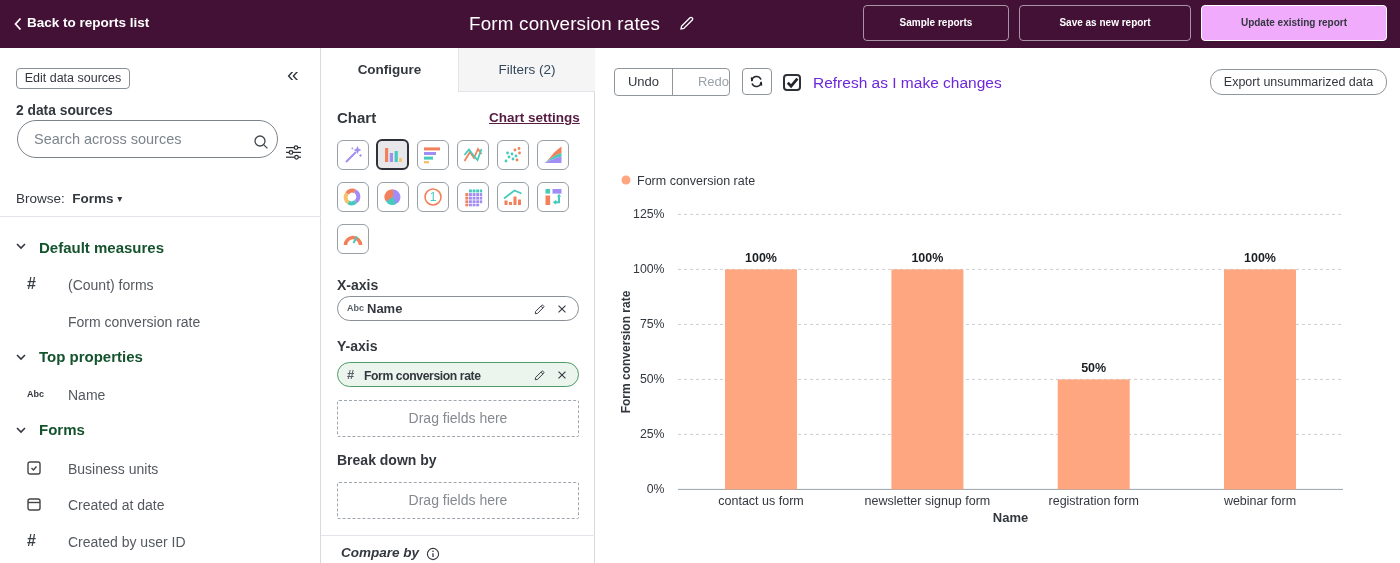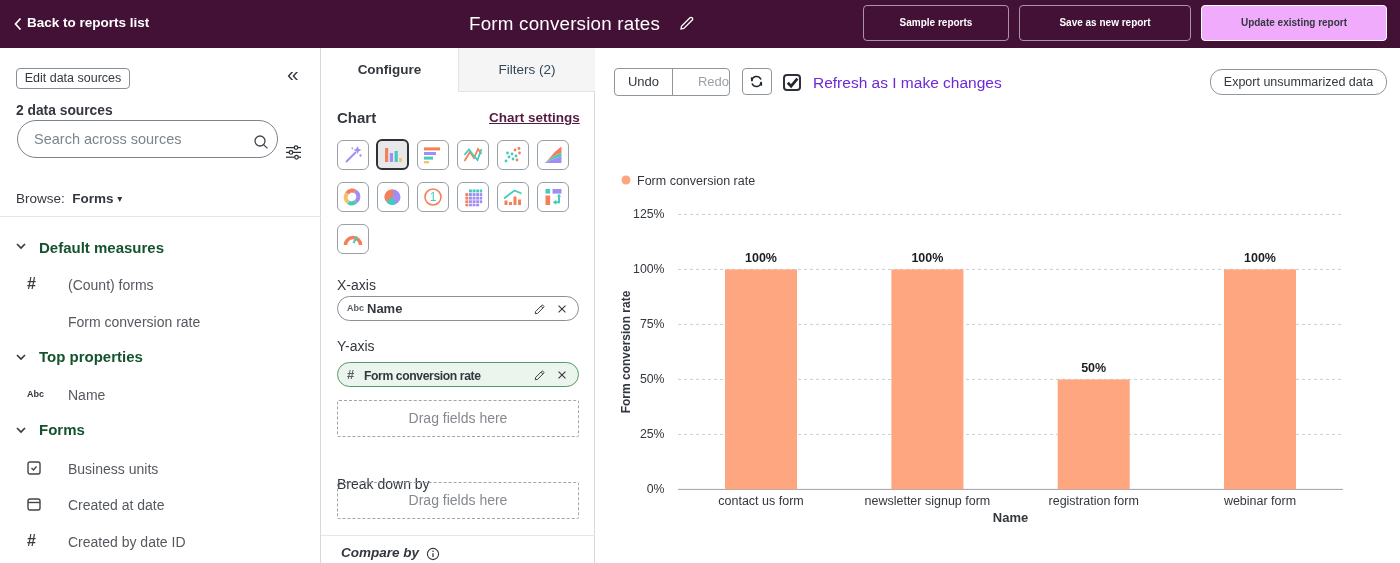--- a/index.html
+++ b/index.html
@@ -35,21 +35,21 @@
 #tab-filters { position:absolute; left:458px; top:48px; width:137px; height:44px; background:#f5f5f6;
   border-left:1px solid #e1e5e9; border-bottom:1px solid #e1e5e9; font-size:13.5px; color:#33475b;
   text-align:center; line-height:44px; }
 #tab-config { position:absolute; left:321px; top:48px; width:137px; height:44px; font-size:13.5px; font-weight:bold;
   text-align:center; line-height:44px; }
 #hdr-chart { position:absolute; left:337px; top:109px; font-size:15px; font-weight:bold; }
 #chartsettings { position:absolute; left:489px; top:110px; font-size:13.5px; font-weight:bold; color:#551c41;
   text-decoration:underline; }
 .ctbtn { position:absolute; width:32px; height:30px; border:1px solid #99a0a8; border-radius:6px; background:#fff; }
 .ctbtn.sel { background:#e8e8ea; border:2px solid #2e3238; }
-.axlbl { position:absolute; font-size:14px; font-weight:normal; }
+.axlbl { position:absolute; font-size:14px; font-weight:bold; }
 .pill { position:absolute; left:337px; width:242px; height:25px; border:1px solid #8a9096; border-radius:13px; background:#fff; }
 .pill.green { border:1.5px solid #4e9d68; background:#ecf4ee; }
 .dragbox { position:absolute; left:337px; width:242px; height:37px; border:1.5px dashed #a0a6ad; border-radius:2px;
   color:#85898f; font-size:14px; text-align:center; line-height:34px; }
 #middiv { position:absolute; left:321px; top:535px; width:274px; height:1px; background:#e3e7eb; }
 #compareby { position:absolute; left:341px; top:545px; font-size:13.5px; font-weight:bold;font-style:italic; }
 
 
 #undogrp { position:absolute; left:614px; top:68px; width:116px; height:28px; border:1px solid #8f969c; border-radius:4px; }
 #undogrp .u { position:absolute; left:0; top:0; width:58px; height:26px; line-height:26px; text-align:center;
@@ -125,21 +125,21 @@
  <rect x="1" y="1" width="12" height="12" rx="2" fill="none" stroke="#444" stroke-width="1.4"></rect>
  <path d="M4.5 7 l2 2 l3-3.5" fill="none" stroke="#444" stroke-width="1.4"></path>
 </svg>
 <div class="fielditem" style="top:461px">Business units</div>
 <svg class="abs" style="left:27px;top:497px" width="14" height="14" viewBox="0 0 14 14">
  <rect x="1" y="2" width="12" height="11" rx="2" fill="none" stroke="#444" stroke-width="1.4"></rect>
  <line x1="1" y1="5.5" x2="13" y2="5.5" stroke="#444" stroke-width="1.4"></line>
 </svg>
 <div class="fielditem" style="top:497px">Created at date</div>
 <div class="fieldicon" style="left:27px;top:532px;font-size:16px;font-weight:bold;color:#3a3f45;">#</div>
-<div class="fielditem" style="top:534px">Created by date ID</div>
+<div class="fielditem" style="top:534px">Created by user ID</div>
 
 <div id="midpanel"></div>
 <div id="tab-filters">Filters (2)</div>
 <div id="tab-config">Configure</div>
 <div id="hdr-chart">Chart</div>
 <div id="chartsettings">Chart settings</div>
 
 <div class="ctbtn" style="left:337px;top:140px;"></div>
 <div class="ctbtn sel" style="left:376px;top:139px;width:33px;height:31px;"></div>
 <div class="ctbtn" style="left:417px;top:140px;"></div>
@@ -284,21 +284,21 @@
 <div class="abs" style="left:364px;top:368.5px;font-size:12.2px;font-weight:bold;letter-spacing:-0.4px;">Form conversion rate</div>
 <svg class="abs" style="left:534px;top:369px" width="12" height="12" viewBox="0 0 15 15">
  <path d="M2 10.6 L9.6 3 a1.3 1.3 0 0 1 1.85 0 l0.55 0.55 a1.3 1.3 0 0 1 0 1.85 L4.4 13 L1.6 13.4 Z" fill="none" stroke="#33373e" stroke-width="1.2"></path>
  <line x1="8.7" y1="3.9" x2="11.1" y2="6.3" stroke="#33373e" stroke-width="1.2"></line>
 </svg>
 <svg class="abs" style="left:557px;top:370px" width="10" height="10" viewBox="0 0 13 13">
  <path d="M2 2 L11 11 M11 2 L2 11" stroke="#33373e" stroke-width="1.4"></path>
 </svg>
 
 <div class="dragbox" style="top:400px;">Drag fields here</div>
-<div class="axlbl" style="left:337px;top:452px;margin-top:24px;">Break down by</div>
+<div class="axlbl" style="left:337px;top:452px;">Break down by</div>
 <div class="dragbox" style="top:482px;">Drag fields here</div>
 <div id="middiv"></div>
 <div id="compareby">Compare by</div>
 <svg class="abs" style="left:426px;top:547px" width="14" height="14" viewBox="0 0 14 14">
  <circle cx="7" cy="7" r="5.6" fill="none" stroke="#33373e" stroke-width="1.1"></circle>
  <line x1="7" y1="6.2" x2="7" y2="10" stroke="#33373e" stroke-width="1.3"></line>
  <circle cx="7" cy="4.2" r="0.8" fill="#33373e"></circle>
 </svg>
 
 <div id="undogrp">

